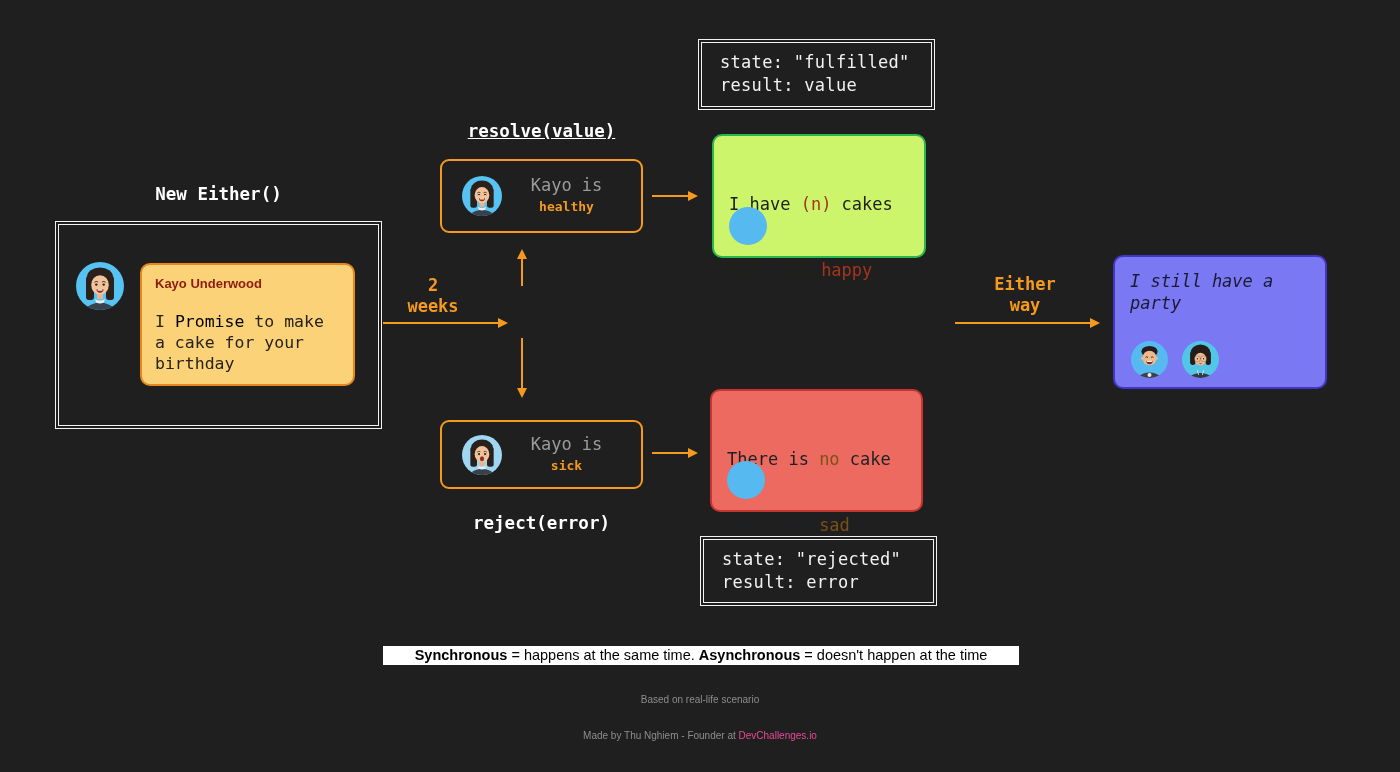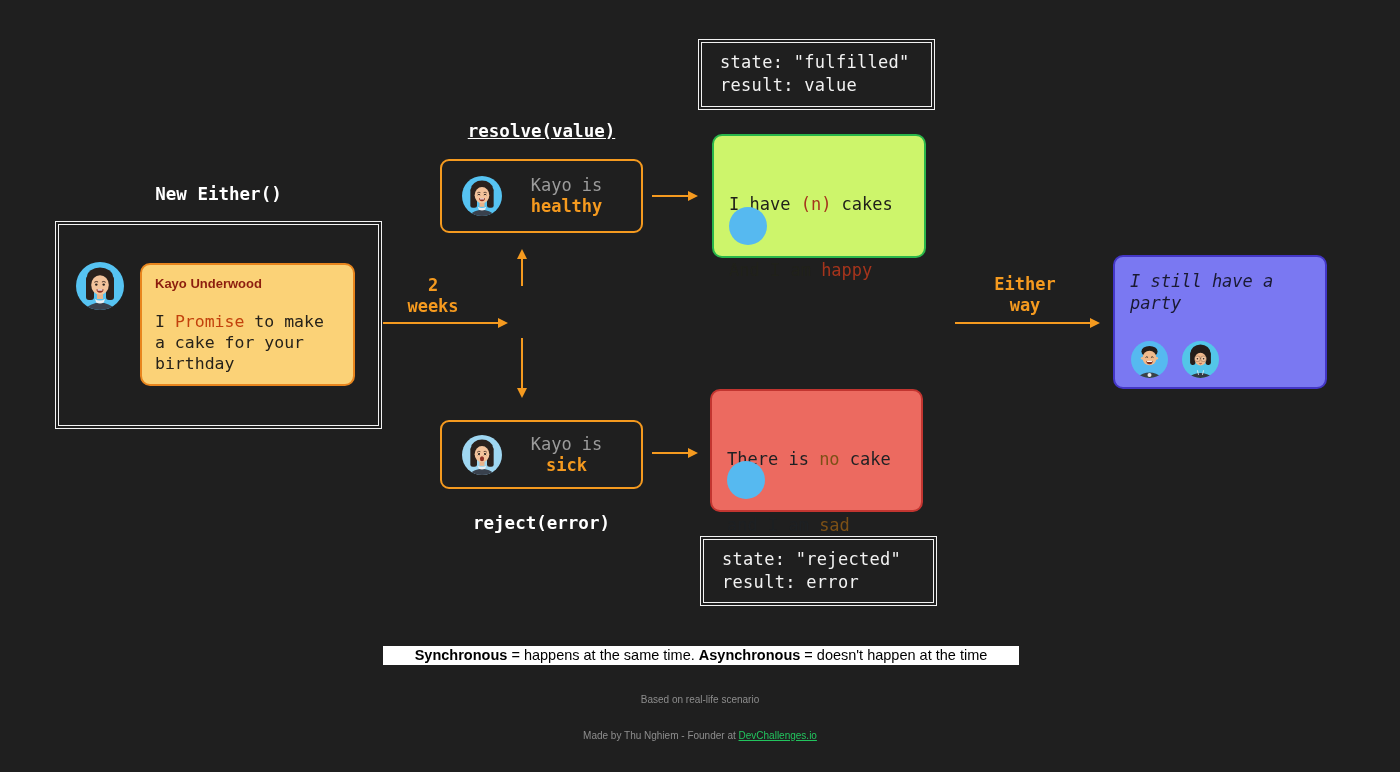--- a/index.html
+++ b/index.html
@@ -17,27 +17,27 @@
   
   .white-label { position:absolute; color:#ffffff; font-weight:700; font-size:17.5px; text-align:center; }
   .orange-label { position:absolute; color:#f59a1f; font-weight:700; font-size:17px; line-height:21px; text-align:center; }
 
   
   .left-box { left:55px; top:221px; width:327px; height:208px; }
   .promise-card { position:absolute; left:84px; top:41px; width:215px; height:123px;
                   background:#fbd277; border:2px solid #e8851d; border-radius:10px; padding:11px 13px; }
   .card-author { font-family:"Liberation Sans", sans-serif; font-size:13px; font-weight:700; color:#8c1d0e; margin-bottom:20px; }
   .card-text { font-size:16.5px; line-height:21px; color:#26221a; }
-  .dkred { color:#c2410c; }
+  .dkred { color:#000000; }
 
   
   .obox { position:absolute; border:2px solid #f59a1f; border-radius:9px; display:flex; align-items:center; padding-left:20px; }
   .obox .txt { flex:1; text-align:center; padding-right:10px; }
   .k-prefix { color:#9b9b9b; font-size:17px; line-height:21px; }
-  .k-status { color:#f59a1f; font-weight:700; font-size:17px; line-height:21px; }
+  .k-status { color:#f59a1f; font-weight:700; font-size:13px; line-height:21px; }
 
   
   .result-box { position:absolute; border-radius:10px; font-size:17px; line-height:22px; padding:13px 15px; }
   .green-box { left:712px; top:134px; width:214px; height:124px; background:#cdf56b; border:2px solid #29b64a; color:#20211a; }
   .hl-green { color:#a5341c; }
   .red-box { left:710px; top:389px; width:213px; height:123px; background:#ec6a60; border:2px solid #c23530; color:#1d2023; }
   .hl-red { color:#7c5016; }
   .blue-box { left:1113px; top:255px; width:214px; height:134px; background:#7a78f2; border:2px solid #4336c6; color:#1a1a33;font-style:italic; }
 
   
@@ -61,21 +61,21 @@
   .blue-avs { position:absolute; left:16px; bottom:9px; display:flex; gap:14px; }
 
   
   .sync-bar { position:absolute; left:383px; top:646px; width:636px; height:19px; background:#ffffff; color:#000;
               font-family:"Liberation Sans", sans-serif; font-size:14.5px; line-height:19px; text-align:center; white-space:pre; }
   .b { font-weight:700; }
   .footer-line { position:absolute; left:0; width:100%; text-align:center; color:#8d8d8d;
                  font-family:"Liberation Sans", sans-serif; font-size:10px; }
   .based { top:694px; }
   .made { top:730px; }
-  .link { text-decoration:underline; color:#22c55e; cursor:pointer; }
+  .link { color:#ec4899; cursor:pointer; }
 </style>
 </head>
 <body>
 
 <div class="canvas">
 
   <div class="white-label mono" style="left:55px; top:184px; width:327px;">New Either()</div>
 
   <div class="wbox left-box">
     <div class="avatar av48 abs" style="left:20px; top:40px; background:#56c3f2;">

